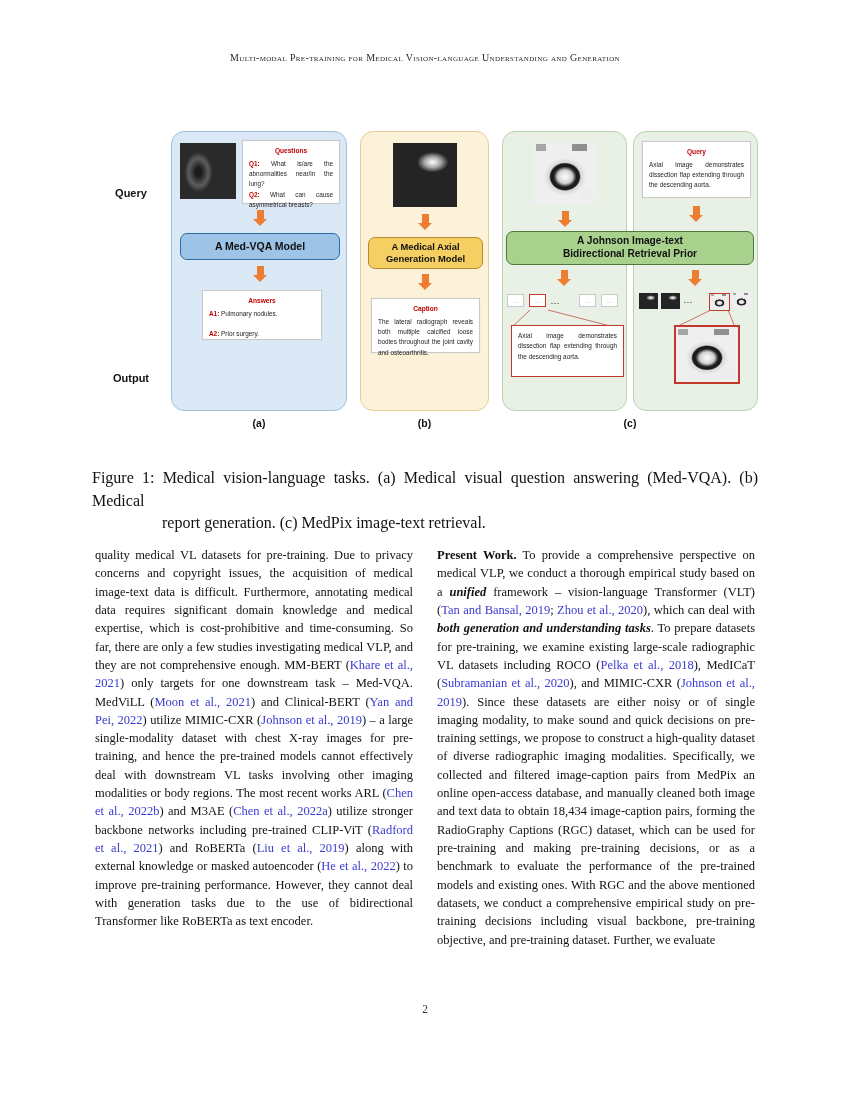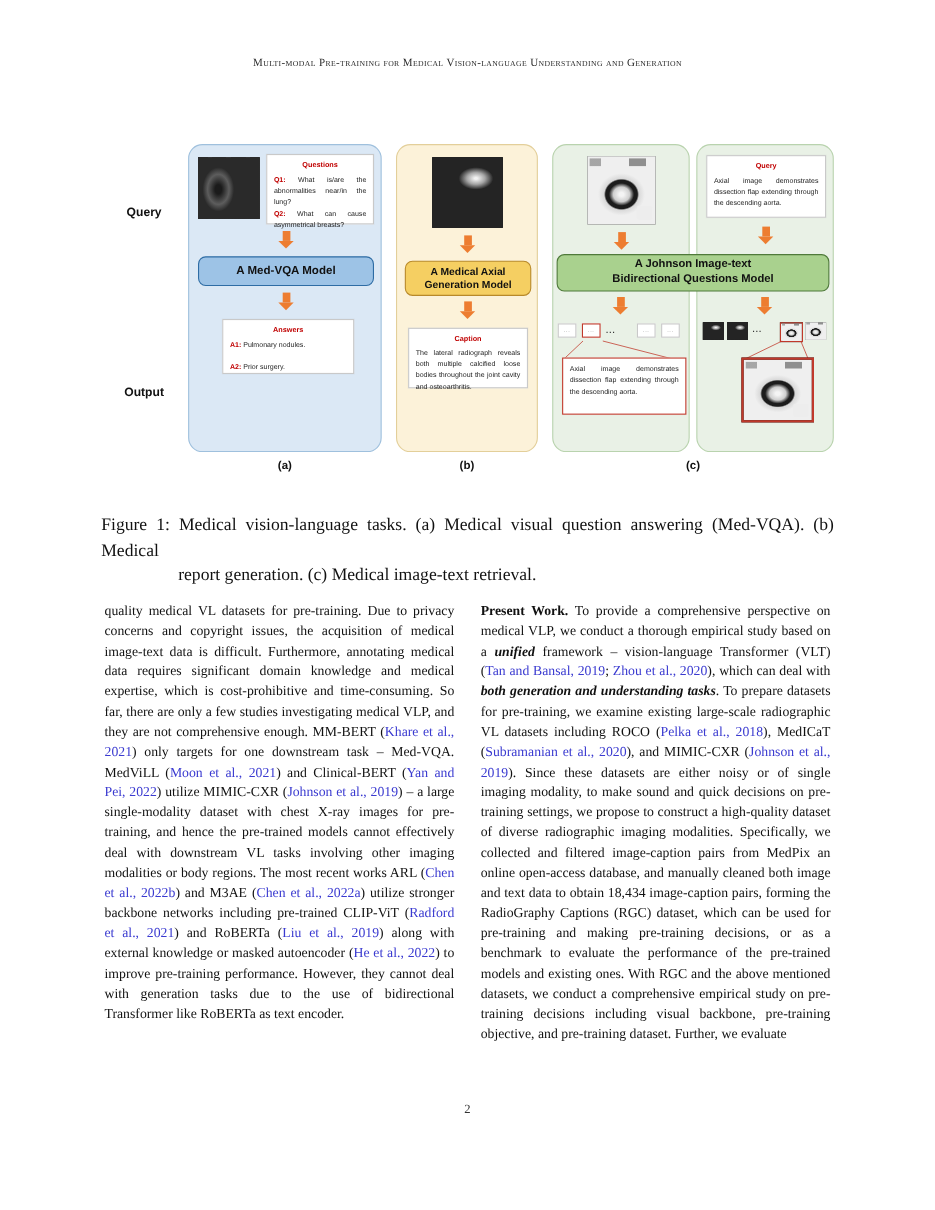--- a/index.html
+++ b/index.html
@@ -25,21 +25,21 @@
   }
 
   
   .figure { position:absolute; top:131px; left:92px; width:666px; height:305px; }
   .io-label {
     position:absolute; left:0; width:78px; text-align:center;
     font-family:"Liberation Sans", sans-serif;
     font-weight:bold; font-size:11px; color:#111;
   }
   .io-input  { top:56px; }
-  .io-output { top:220px; }
+  .io-output { top:241px; }
 
   .panel { position:absolute; top:0; border-radius:13px; box-sizing:border-box; }
   .panel-a { left:79px;  width:176px; height:280px; background:#dbe8f5; border:1.2px solid #9fc0dd; }
   .panel-b { left:268px; width:129px; height:280px; background:#fcf2d9; border:1.2px solid #e3cf9a; }
   .panel-c-left  { position:absolute; left:410px; width:125px; height:280px; top:0; background:#e9f1e6; border:1.2px solid #b9d3ae; border-radius:13px; box-sizing:border-box; }
   .panel-c-right { position:absolute; left:541px; width:125px; height:280px; top:0; background:#e9f1e6; border:1.2px solid #b9d3ae; border-radius:13px; box-sizing:border-box; }
 
   .panel-letter {
     position:absolute; top:286px;
     font-family:"Liberation Sans", sans-serif;
@@ -259,21 +259,21 @@
       </div>
 
       <div class="arrow" style="left:55px; top:74px;">
         <div class="shaft" style="height:9px;"></div>
           <div class="head"></div>
       </div>
     </div>
 
     <div class="modelbox model-green" style="left:414px; top:100px; width:248px; height:34px; flex-direction:column;">
       <span>A Johnson Image-text</span>
-      <span>Bidirectional Questions Model</span>
+      <span>Bidirectional Retrieval Prior</span>
     </div>
 
     <div class="arrow" style="left:465px; top:139px;">
       <div class="shaft" style="height:9px;"></div>
         <div class="head"></div>
     </div>
     <div class="arrow" style="left:596px; top:139px;">
       <div class="shaft" style="height:9px;"></div>
         <div class="head"></div>
     </div>
@@ -307,21 +307,21 @@
     <div class="ct-scan" style="position:absolute; left:582px; top:194px; width:62px; height:55px; border:2px solid #c0392b;">
       <div class="ct-badge"></div>
     </div>
 
     <div class="panel-letter" style="left:410px; width:256px;">(c)</div>
   </div>
 
   <div class="caption">
     <span>Figure 1:</span>
     <span>Medical vision-language tasks. (a) Medical visual question answering (Med-VQA). (b) Medical</span>
-    <span class="cap-indent">report generation. (c) Medical image-text retrieval.</span>
+    <span class="cap-indent">report generation. (c) MedPix image-text retrieval.</span>
   </div>
 
   <div class="col col-left">
     <span>quality medical VL datasets for pre-training. Due to privacy concerns and copyright issues, the acquisition of medical image-text data is difficult. Furthermore, annotating medical data requires significant domain knowledge and medical expertise, which is cost-prohibitive and time-consuming. So far, there are only a few studies investigating medical VLP, and they are not comprehensive enough. MM-BERT (</span><span class="cite">Khare et al., 2021</span><span>) only targets for one downstream task – Med-VQA. MedViLL (</span><span class="cite">Moon et al., 2021</span><span>) and Clinical-BERT (</span><span class="cite">Yan and Pei, 2022</span><span>) utilize MIMIC-CXR (</span><span class="cite">Johnson et al., 2019</span><span>) – a large single-modality dataset with chest X-ray images for pre-training, and hence the pre-trained models cannot effectively deal with downstream VL tasks involving other imaging modalities or body regions. The most recent works ARL (</span><span class="cite">Chen et al., 2022b</span><span>) and M3AE (</span><span class="cite">Chen et al., 2022a</span><span>) utilize stronger backbone networks including pre-trained CLIP-ViT (</span><span class="cite">Radford et al., 2021</span><span>) and RoBERTa (</span><span class="cite">Liu et al., 2019</span><span>) along with external knowledge or masked autoencoder (</span><span class="cite">He et al., 2022</span><span>) to improve pre-training performance. However, they cannot deal with generation tasks due to the use of bidirectional Transformer like RoBERTa as text encoder.</span>
   </div>
 
   <div class="col col-right">
     <span class="bold-lead">Present Work.</span><span> To provide a comprehensive perspective on medical VLP, we conduct a thorough empirical study based on a </span><em>unified</em><span> framework – vision-language Transformer (VLT) (</span><span class="cite">Tan and Bansal, 2019</span><span>; </span><span class="cite">Zhou et al., 2020</span><span>), which can deal with </span><em>both generation and understanding tasks</em><span>. To prepare datasets for pre-training, we examine existing large-scale radiographic VL datasets including ROCO (</span><span class="cite">Pelka et al., 2018</span><span>), MedICaT (</span><span class="cite">Subramanian et al., 2020</span><span>), and MIMIC-CXR (</span><span class="cite">Johnson et al., 2019</span><span>). Since these datasets are either noisy or of single imaging modality, to make sound and quick decisions on pre-training settings, we propose to construct a high-quality dataset of diverse radiographic imaging modalities. Specifically, we collected and filtered image-caption pairs from MedPix an online open-access database, and manually cleaned both image and text data to obtain 18,434 image-caption pairs, forming the RadioGraphy Captions (RGC) dataset, which can be used for pre-training and making pre-training decisions, or as a benchmark to evaluate the performance of the pre-trained models and existing ones. With RGC and the above mentioned datasets, we conduct a comprehensive empirical study on pre-training decisions including visual backbone, pre-training objective, and pre-training dataset. Further, we evaluate</span>
   </div>
 

